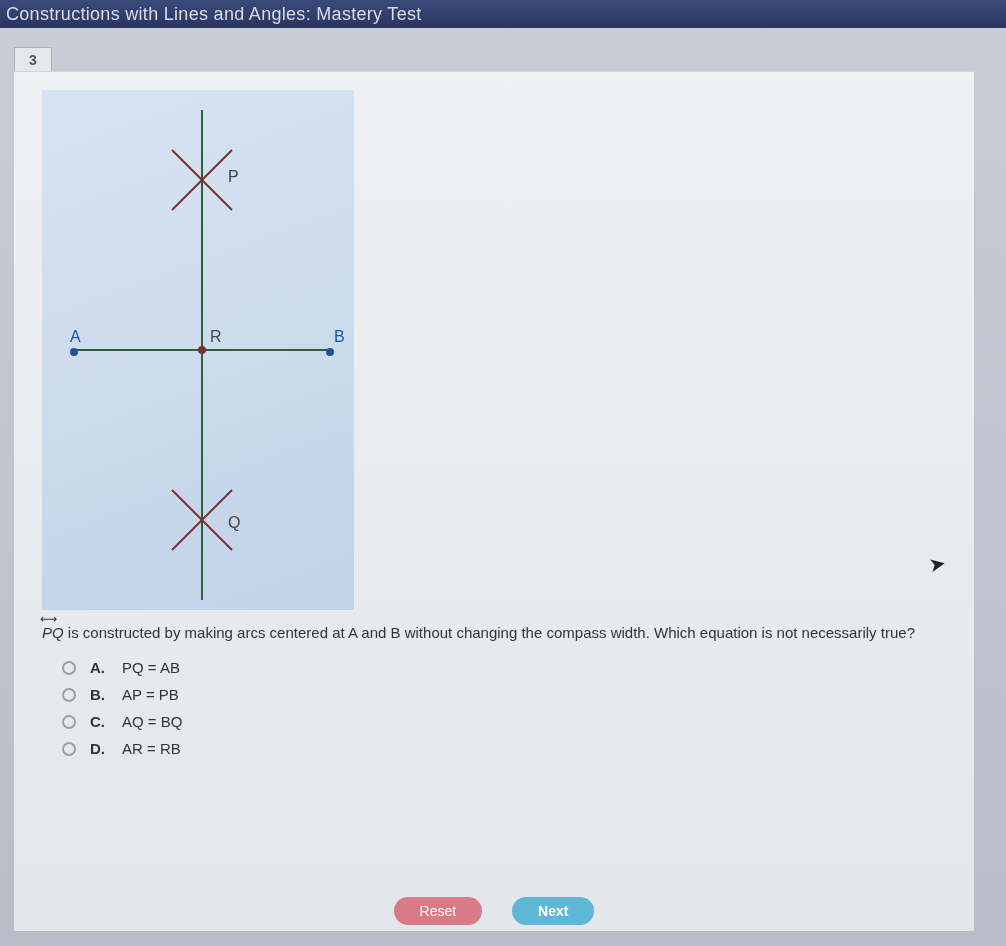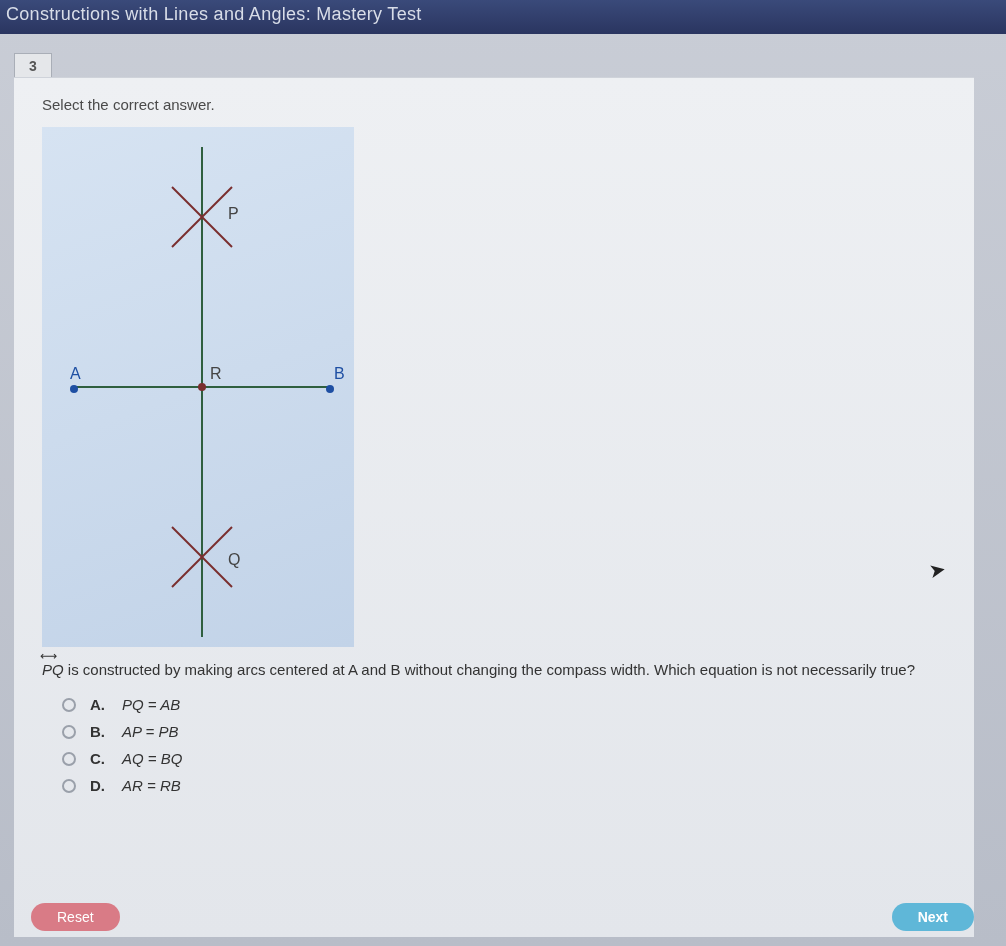--- a/index.html
+++ b/index.html
@@ -8,21 +8,21 @@
     font-family: Arial, Helvetica, sans-serif;
     background: linear-gradient(180deg, #c9cdd6 0%, #b8bdc8 100%);
     color: #333;
   }
   .header-bar {
     background: linear-gradient(180deg, #3a4a7a 0%, #2a3560 100%);
     color: #d8dde8;
     padding: 4px 10px 10px 6px;
     font-size: 18px;
     letter-spacing: 0.3px;
-    height: 34px;
+    height: 28px;
   }
   .content-wrap {
     padding: 18px 0 0 14px;
   }
   .qnum-tab {
     display: inline-block;
     background: #e5e7ea;
     border: 1px solid #a9aeb7;
     border-bottom: none;
     padding: 4px 14px;
@@ -65,24 +65,24 @@
   .answers { margin-left: 20px; }
   .answer-row {
     display: flex; align-items: center; gap: 14px;
     margin: 10px 0; font-size: 15px; color: #333;
   }
   .radio {
     width: 14px; height: 14px; border: 2px solid #9aa0aa; border-radius: 50%;
     display: inline-block; flex-shrink: 0;
   }
   .answer-letter { font-weight: bold; min-width: 18px; }
-  .answer-eq { font-style: italic; }
+  .answer-eq { }
   .btn-row {
-    position: absolute; bottom: 6px; left: 17px; right: 0;
-    display: flex; justify-content: space-between; gap: 30px;
+    position: absolute; bottom: 6px; left: 0; right: 0;
+    display: flex; justify-content: center; gap: 30px;
   }
   .btn {
     display: inline-flex; align-items: center; justify-content: center;
     border-radius: 16px; padding: 6px 26px; font-size: 14px; color: #fff;
     cursor: pointer; border: none;
   }
   .btn-reset { background: #d97b86; }
   .btn-next  { background: #5fb7d8; font-weight: bold; }
   .cursor-icon {
     position: absolute; right: 28px; top: 480px; font-size: 20px; color: #222;
@@ -96,21 +96,20 @@
   <span>Constructions with Lines and Angles: Mastery Test</span>
 </div>
 
 <div class="content-wrap">
   <div class="qnum-tab">
     <span>3</span>
   </div>
 
   <div class="card">
 
-    <div class="instruction">Select the correct answer.</div>
 
     <div class="diagram-box">
       <svg width="312" height="520" viewBox="0 0 312 520">
 
         <line x1="30" y1="260" x2="290" y2="260" stroke="#2f5f3f" stroke-width="2"></line>
 
         <line x1="160" y1="20" x2="160" y2="510" stroke="#2f5f3f" stroke-width="2"></line>
 
         <g stroke="#7a2e2e" stroke-width="2" fill="none">
           <path d="M130 60 L190 120"></path>

